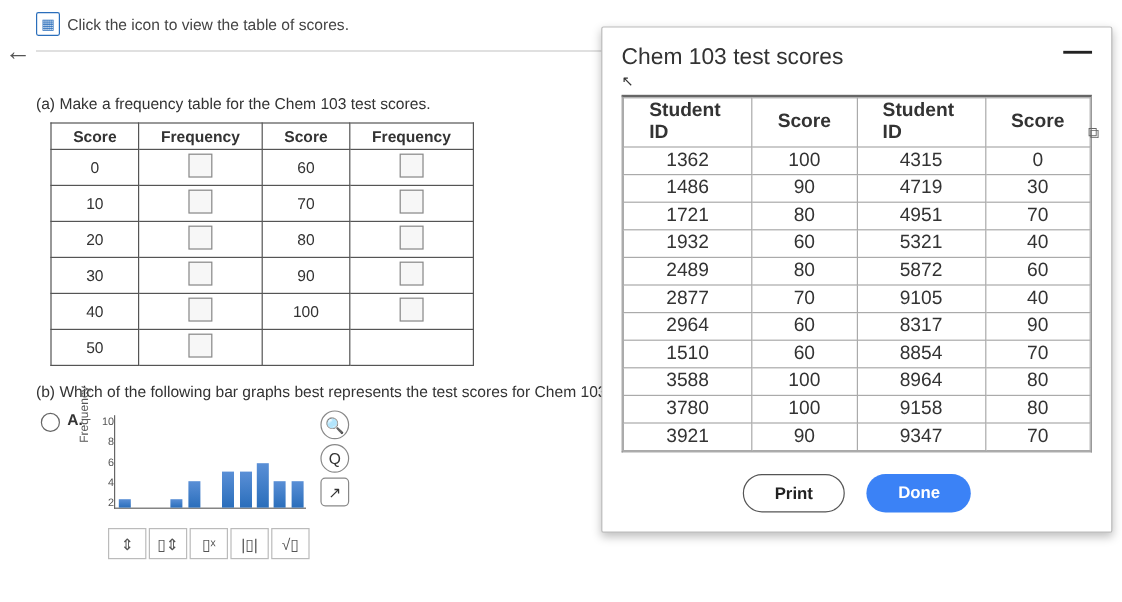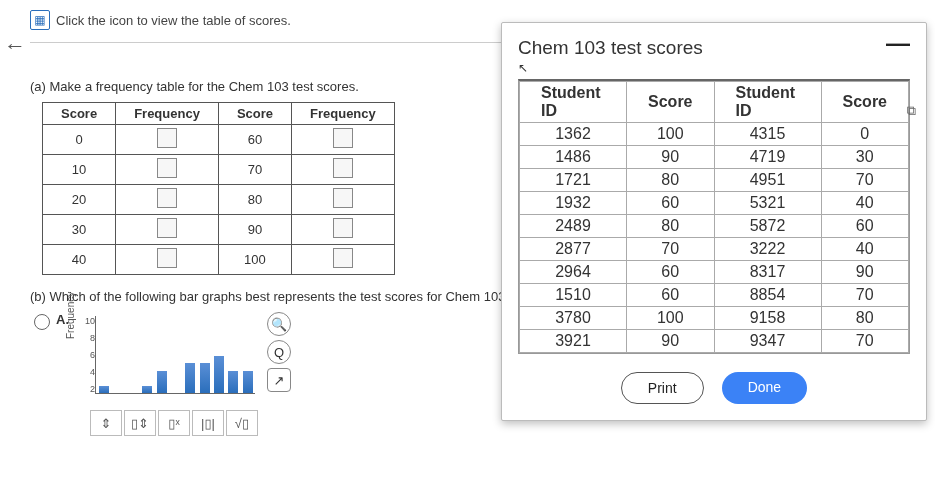--- a/index.html
+++ b/index.html
@@ -32,21 +32,21 @@
 .popup .minus{position:absolute;top:16px;right:16px;font-size:24px;font-weight:700;line-height:8px;color:#222}
 .popup h3{margin:0 0 6px 0;font-size:19px;font-weight:400}
 .cursor{font-size:12px;line-height:6px;margin-bottom:8px}
 .data-wrap{border:1px solid #999;border-top:2px solid #666;display:flex}
 .data-table{border-collapse:collapse;width:100%}
 .data-table th,.data-table td{border:1px solid #aaa;padding:2px 21px;font-size:16px}
 .data-table th{font-weight:700;text-align:left}
 .data-table td.num{text-align:center}
 .copy-icon{position:absolute;right:10px;top:80px;font-size:13px;color:#666}
 .btn-row{display:flex;justify-content:center;gap:18px;margin-top:18px}
-.btn{padding:7px 26px;border-radius:20px;font-weight:400;font-size:14px;cursor:pointer}
+.btn{padding:7px 26px;border-radius:20px;font-weight:700;font-size:14px;cursor:pointer}
 .btn-print{border:1.5px solid #555;background:#fff;color:#222}
 .btn-done{border:none;background:#3b82f6;color:#fff}
 </style>
 </head>
 <body>
 
 <div class="page">
   <span class="back-arrow">←</span>
   <div class="link-row">
     <span class="tbl-icon">▦</span>
@@ -87,20 +87,26 @@
           <td>30</td>
           <td><span class="blank"></span></td>
           <td>90</td>
           <td><span class="blank"></span></td>
         </tr>
     <tr>
           <td>40</td>
           <td><span class="blank"></span></td>
           <td>100</td>
           <td><span class="blank"></span></td>
+        </tr>
+    <tr>
+          <td>50</td>
+          <td><span class="blank"></span></td>
+          <td></td>
+          <td></td>
         </tr>
   </tbody>
     </table>
 
   <p class="part-label">(b) Which of the following bar graphs best represents the test scores for Chem 103?</p>
 
   <div class="opt">
     <span class="radio"></span>
     <span style="font-weight:600">A.</span>
     <div class="chart-box">
@@ -184,34 +190,40 @@
             </tr>
             <tr>
               <td class="num">2489</td>
               <td class="num">80</td>
               <td class="num">5872</td>
               <td class="num">60</td>
             </tr>
             <tr>
               <td class="num">2877</td>
               <td class="num">70</td>
-              <td class="num">3222</td>
+              <td class="num">9105</td>
               <td class="num">40</td>
             </tr>
             <tr>
               <td class="num">2964</td>
               <td class="num">60</td>
               <td class="num">8317</td>
               <td class="num">90</td>
             </tr>
             <tr>
               <td class="num">1510</td>
               <td class="num">60</td>
               <td class="num">8854</td>
               <td class="num">70</td>
+            </tr>
+            <tr>
+              <td class="num">3588</td>
+              <td class="num">100</td>
+              <td class="num">8964</td>
+              <td class="num">80</td>
             </tr>
             <tr>
               <td class="num">3780</td>
               <td class="num">100</td>
               <td class="num">9158</td>
               <td class="num">80</td>
             </tr>
             <tr>
               <td class="num">3921</td>
               <td class="num">90</td>

